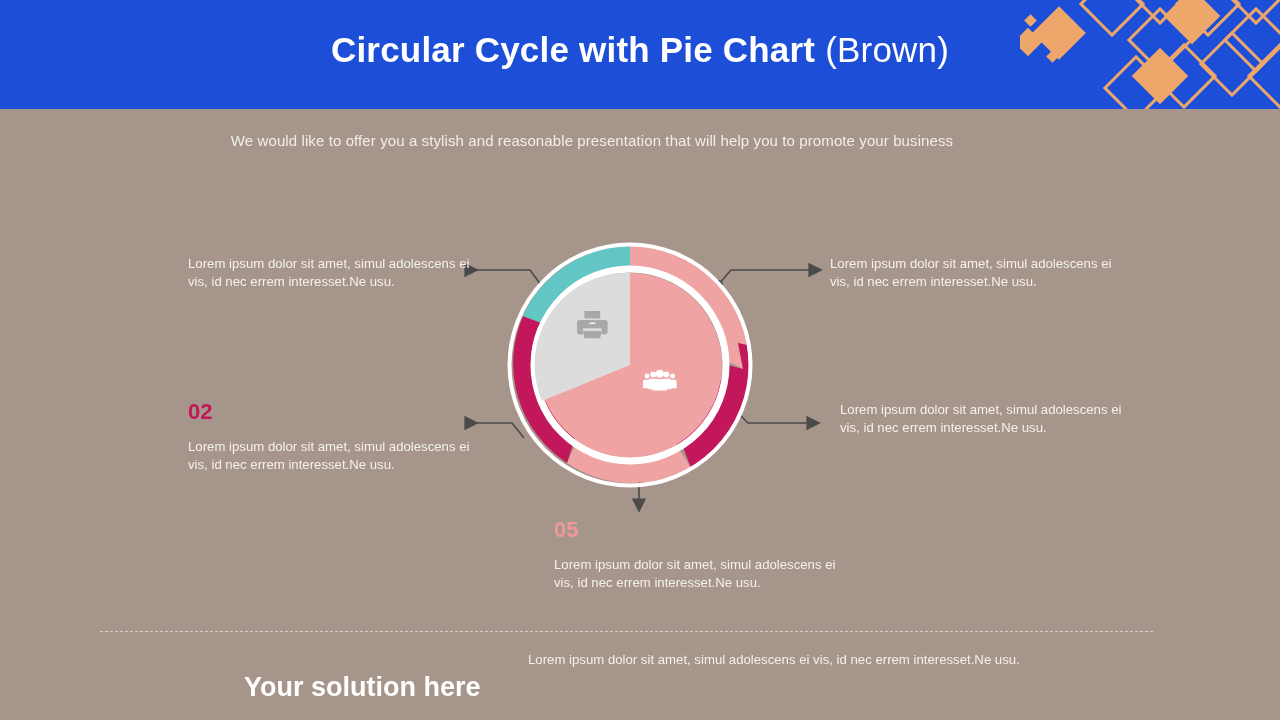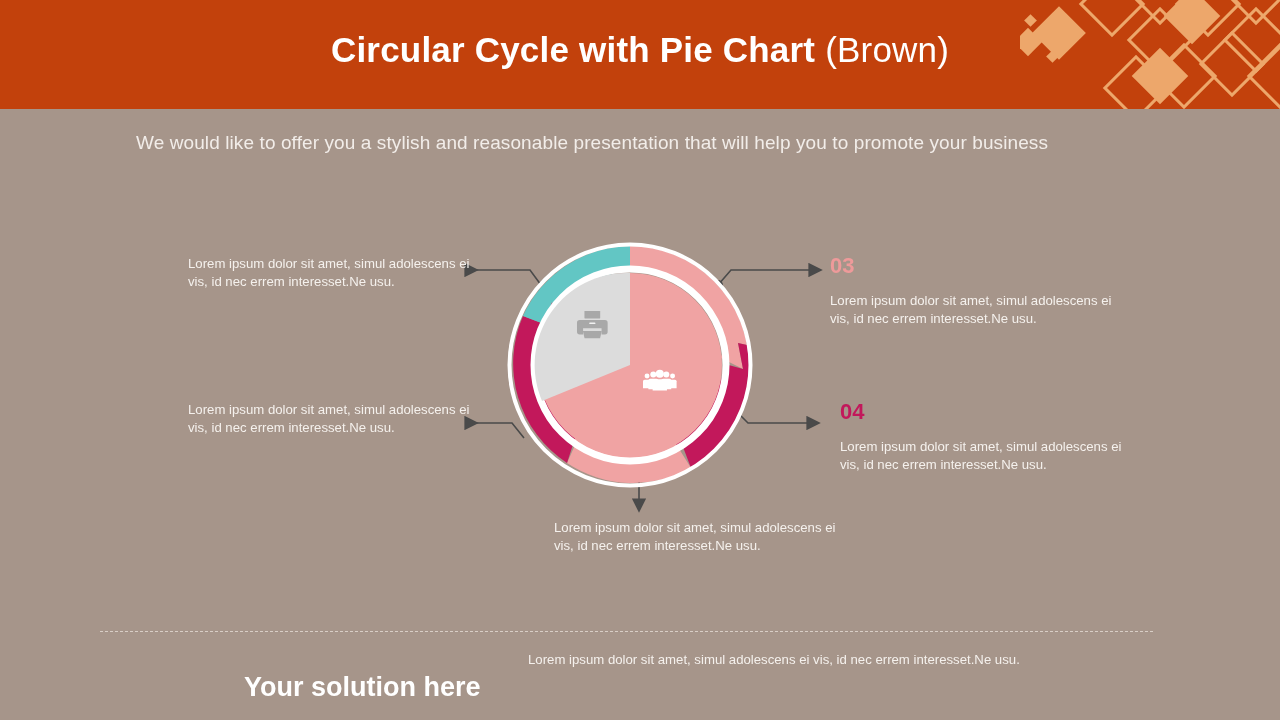--- a/index.html
+++ b/index.html
@@ -8,21 +8,21 @@
   body {
     font-family:"Liberation Sans", sans-serif;
     background:#A6958A;
     position:relative;
     -webkit-font-smoothing:antialiased;
   }
 
   
   #header {
     position:absolute; left:0; top:0; width:1280px; height:109px;
-    background:#c2410c;
+    background:#1d4ed8;
     overflow:hidden;
     text-decoration:underline;
   }
   #header-pattern {
     position:absolute; right:0; top:0; width:260px; height:109px;
     pointer-events:none;
   }
   #title {
     position:absolute; left:0; top:30px; width:1280px;
     text-align:center;
@@ -31,21 +31,21 @@
     letter-spacing:0.2px;
     white-space:nowrap;
   }
   #title .title-main { font-weight:bold; }
   #title .title-sub  { font-weight:normal; }
 
   
   #subtitle {
     position:absolute; left:0; top:132px; width:1184px;
     text-align:center;
-    font-size:19px;
+    font-size:15px;
     color:#F2EDE9;
     letter-spacing:0.1px;
   }
 
   
   #stage {
     position:absolute; left:0; top:180px; width:1280px; height:430px;
   }
   #connectors { position:absolute; left:0; top:0; width:1280px; height:430px; }
   #wheel { position:absolute; left:505px; top:60px; width:250px; height:250px; }
@@ -213,33 +213,33 @@
       <circle cx="150" cy="34" r="36"></circle>
       <path d="M110,82 h80 a24,24 0 0 1 24,24 v78 h-128 v-78 a24,24 0 0 1 24,-24 z"></path>
     </g>
   </svg>
 
   <div class="item" id="item-01">
     <div class="item-body">Lorem ipsum dolor sit amet, simul adolescens ei vis, id nec errem interesset.Ne usu.</div>
   </div>
 
   <div class="item" id="item-02">
+    <div class="item-num" style="color:#C2185B">02</div>
     <div class="item-body">Lorem ipsum dolor sit amet, simul adolescens ei vis, id nec errem interesset.Ne usu.</div>
   </div>
 
   <div class="item" id="item-03">
-    <div class="item-num" style="color:#EE9A9A">03</div>
     <div class="item-body">Lorem ipsum dolor sit amet, simul adolescens ei vis, id nec errem interesset.Ne usu.</div>
   </div>
 
   <div class="item" id="item-04">
-    <div class="item-num" style="color:#C2185B">04</div>
     <div class="item-body">Lorem ipsum dolor sit amet, simul adolescens ei vis, id nec errem interesset.Ne usu.</div>
   </div>
 
   <div class="item" id="item-05">
+    <div class="item-num" style="color:#EE9A9A">05</div>
     <div class="item-body">Lorem ipsum dolor sit amet, simul adolescens ei vis, id nec errem interesset.Ne usu.</div>
   </div>
 </div>
 
 <div id="divider"></div>
 <div id="footer-title">Your solution here</div>
 <div id="footer-text">Lorem ipsum dolor sit amet, simul adolescens ei vis, id nec errem interesset.Ne usu.</div>
 
 </body></html>

